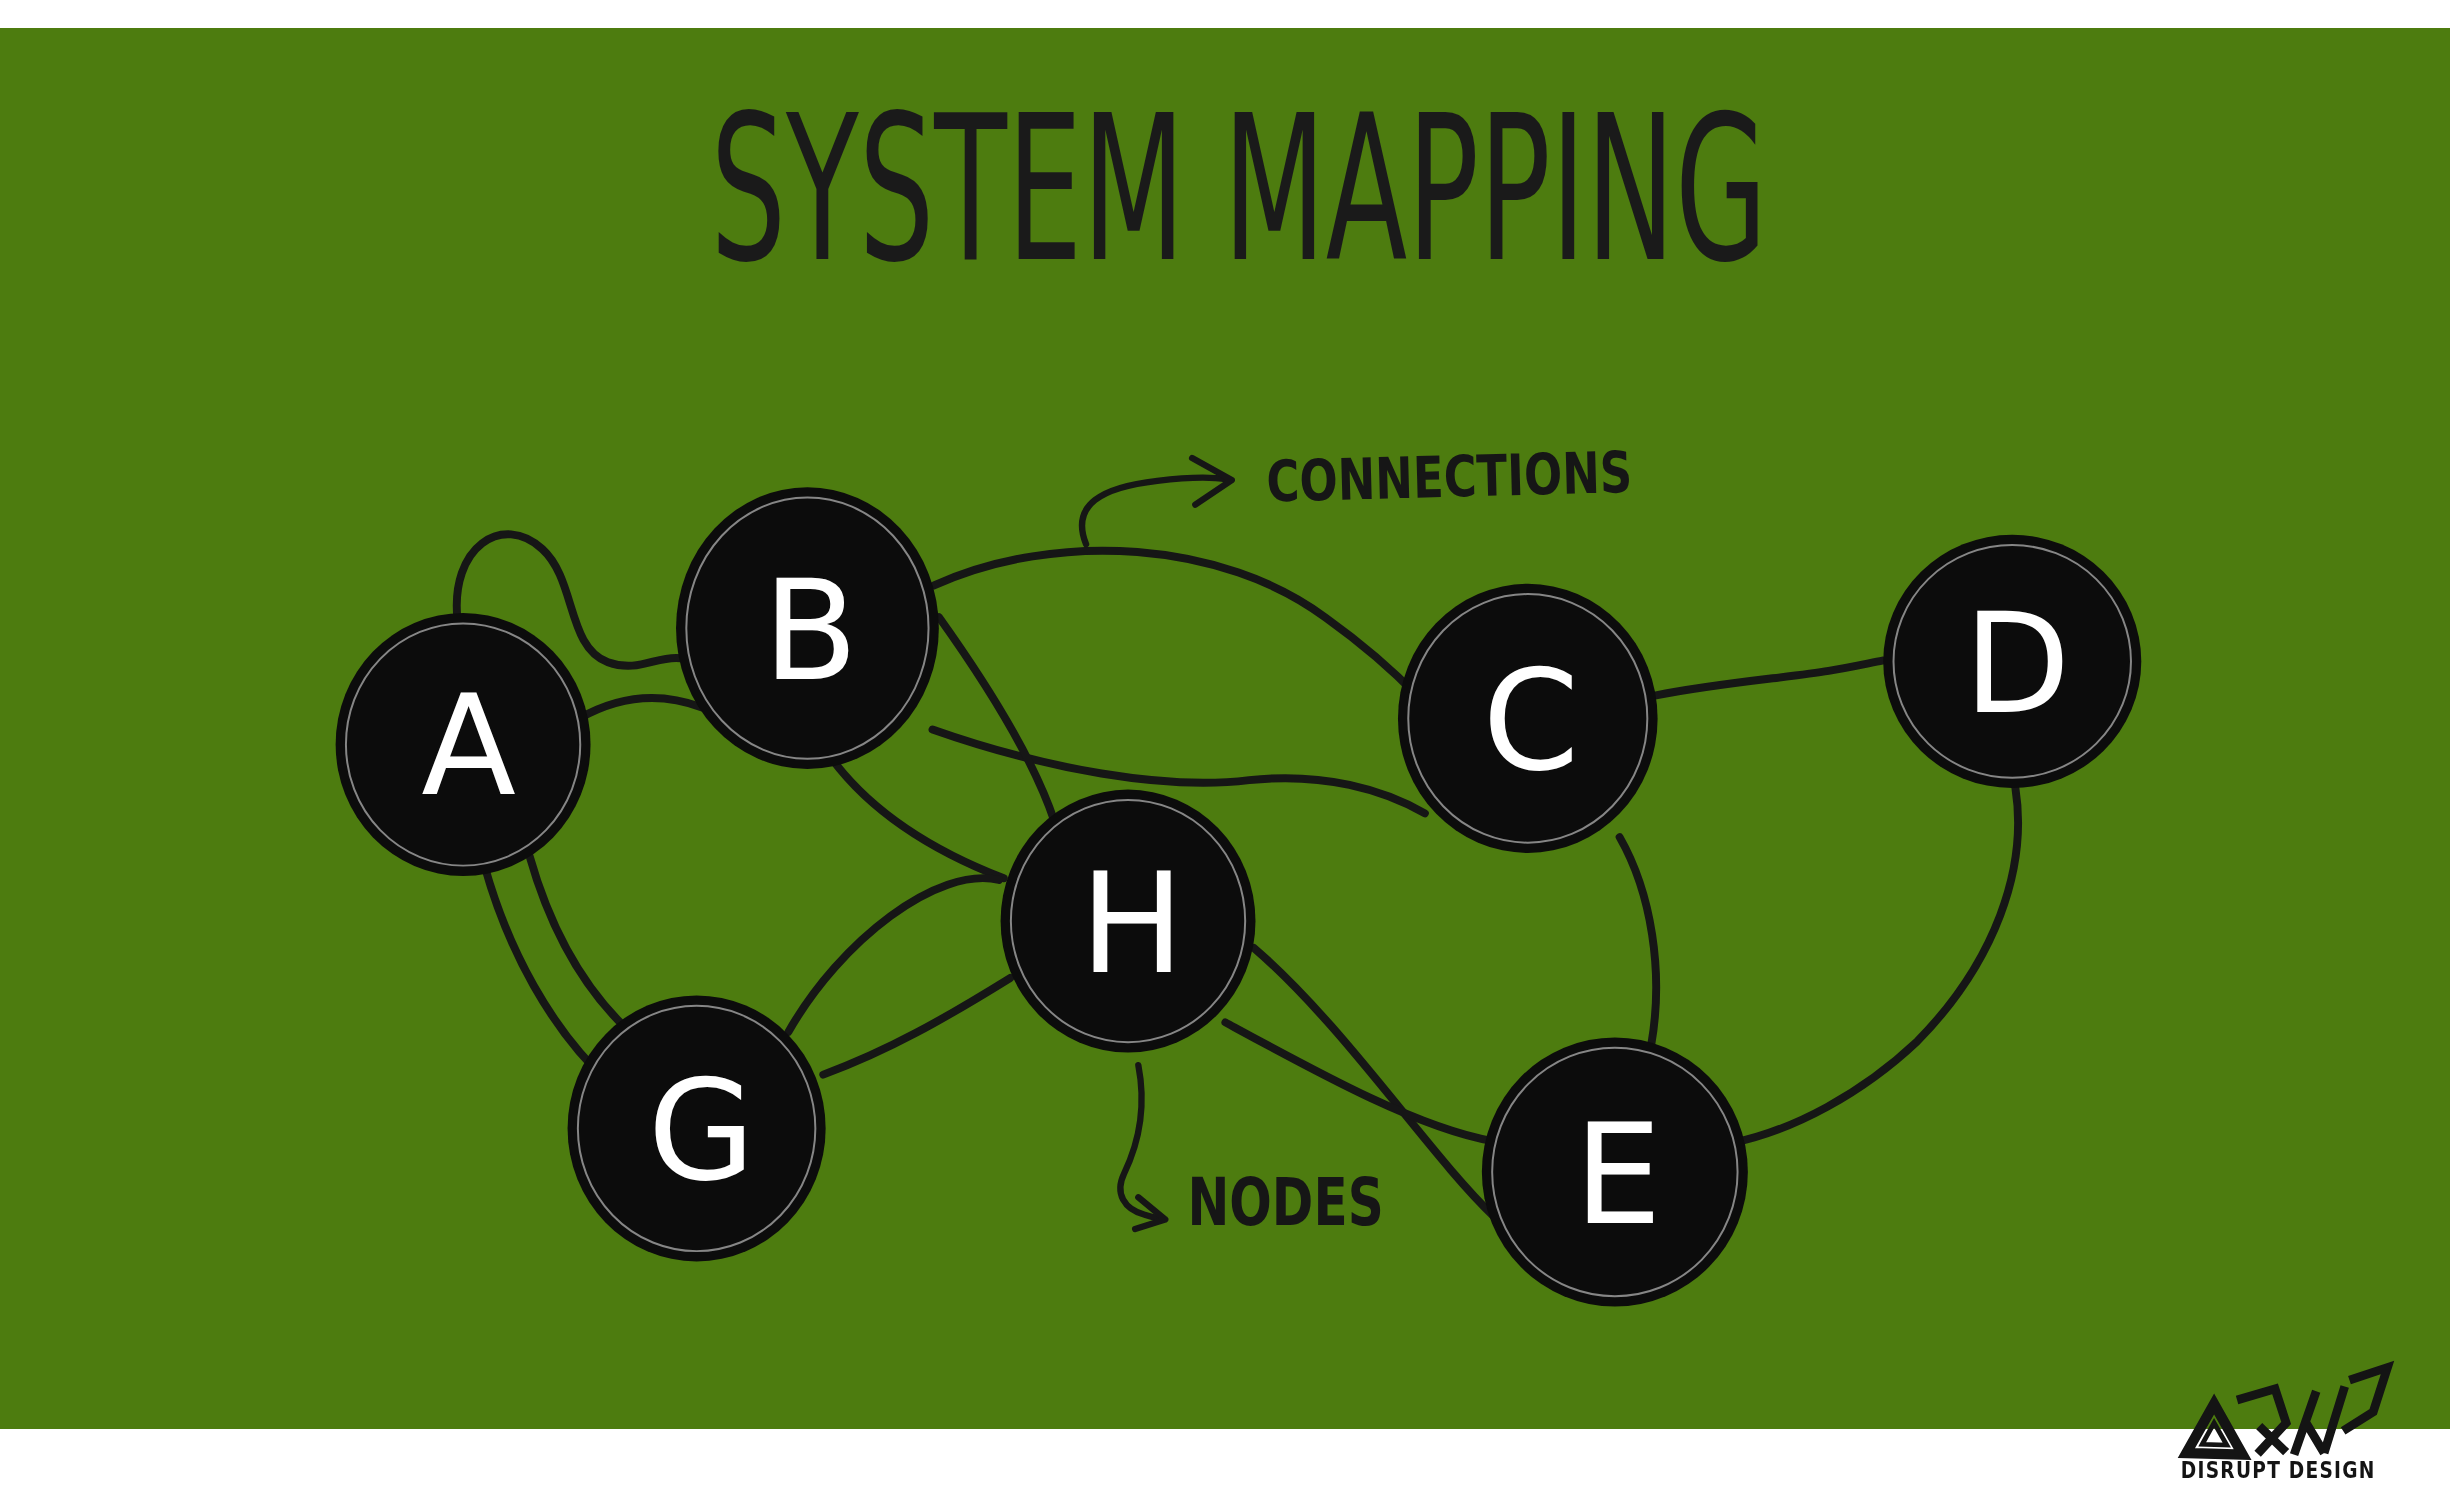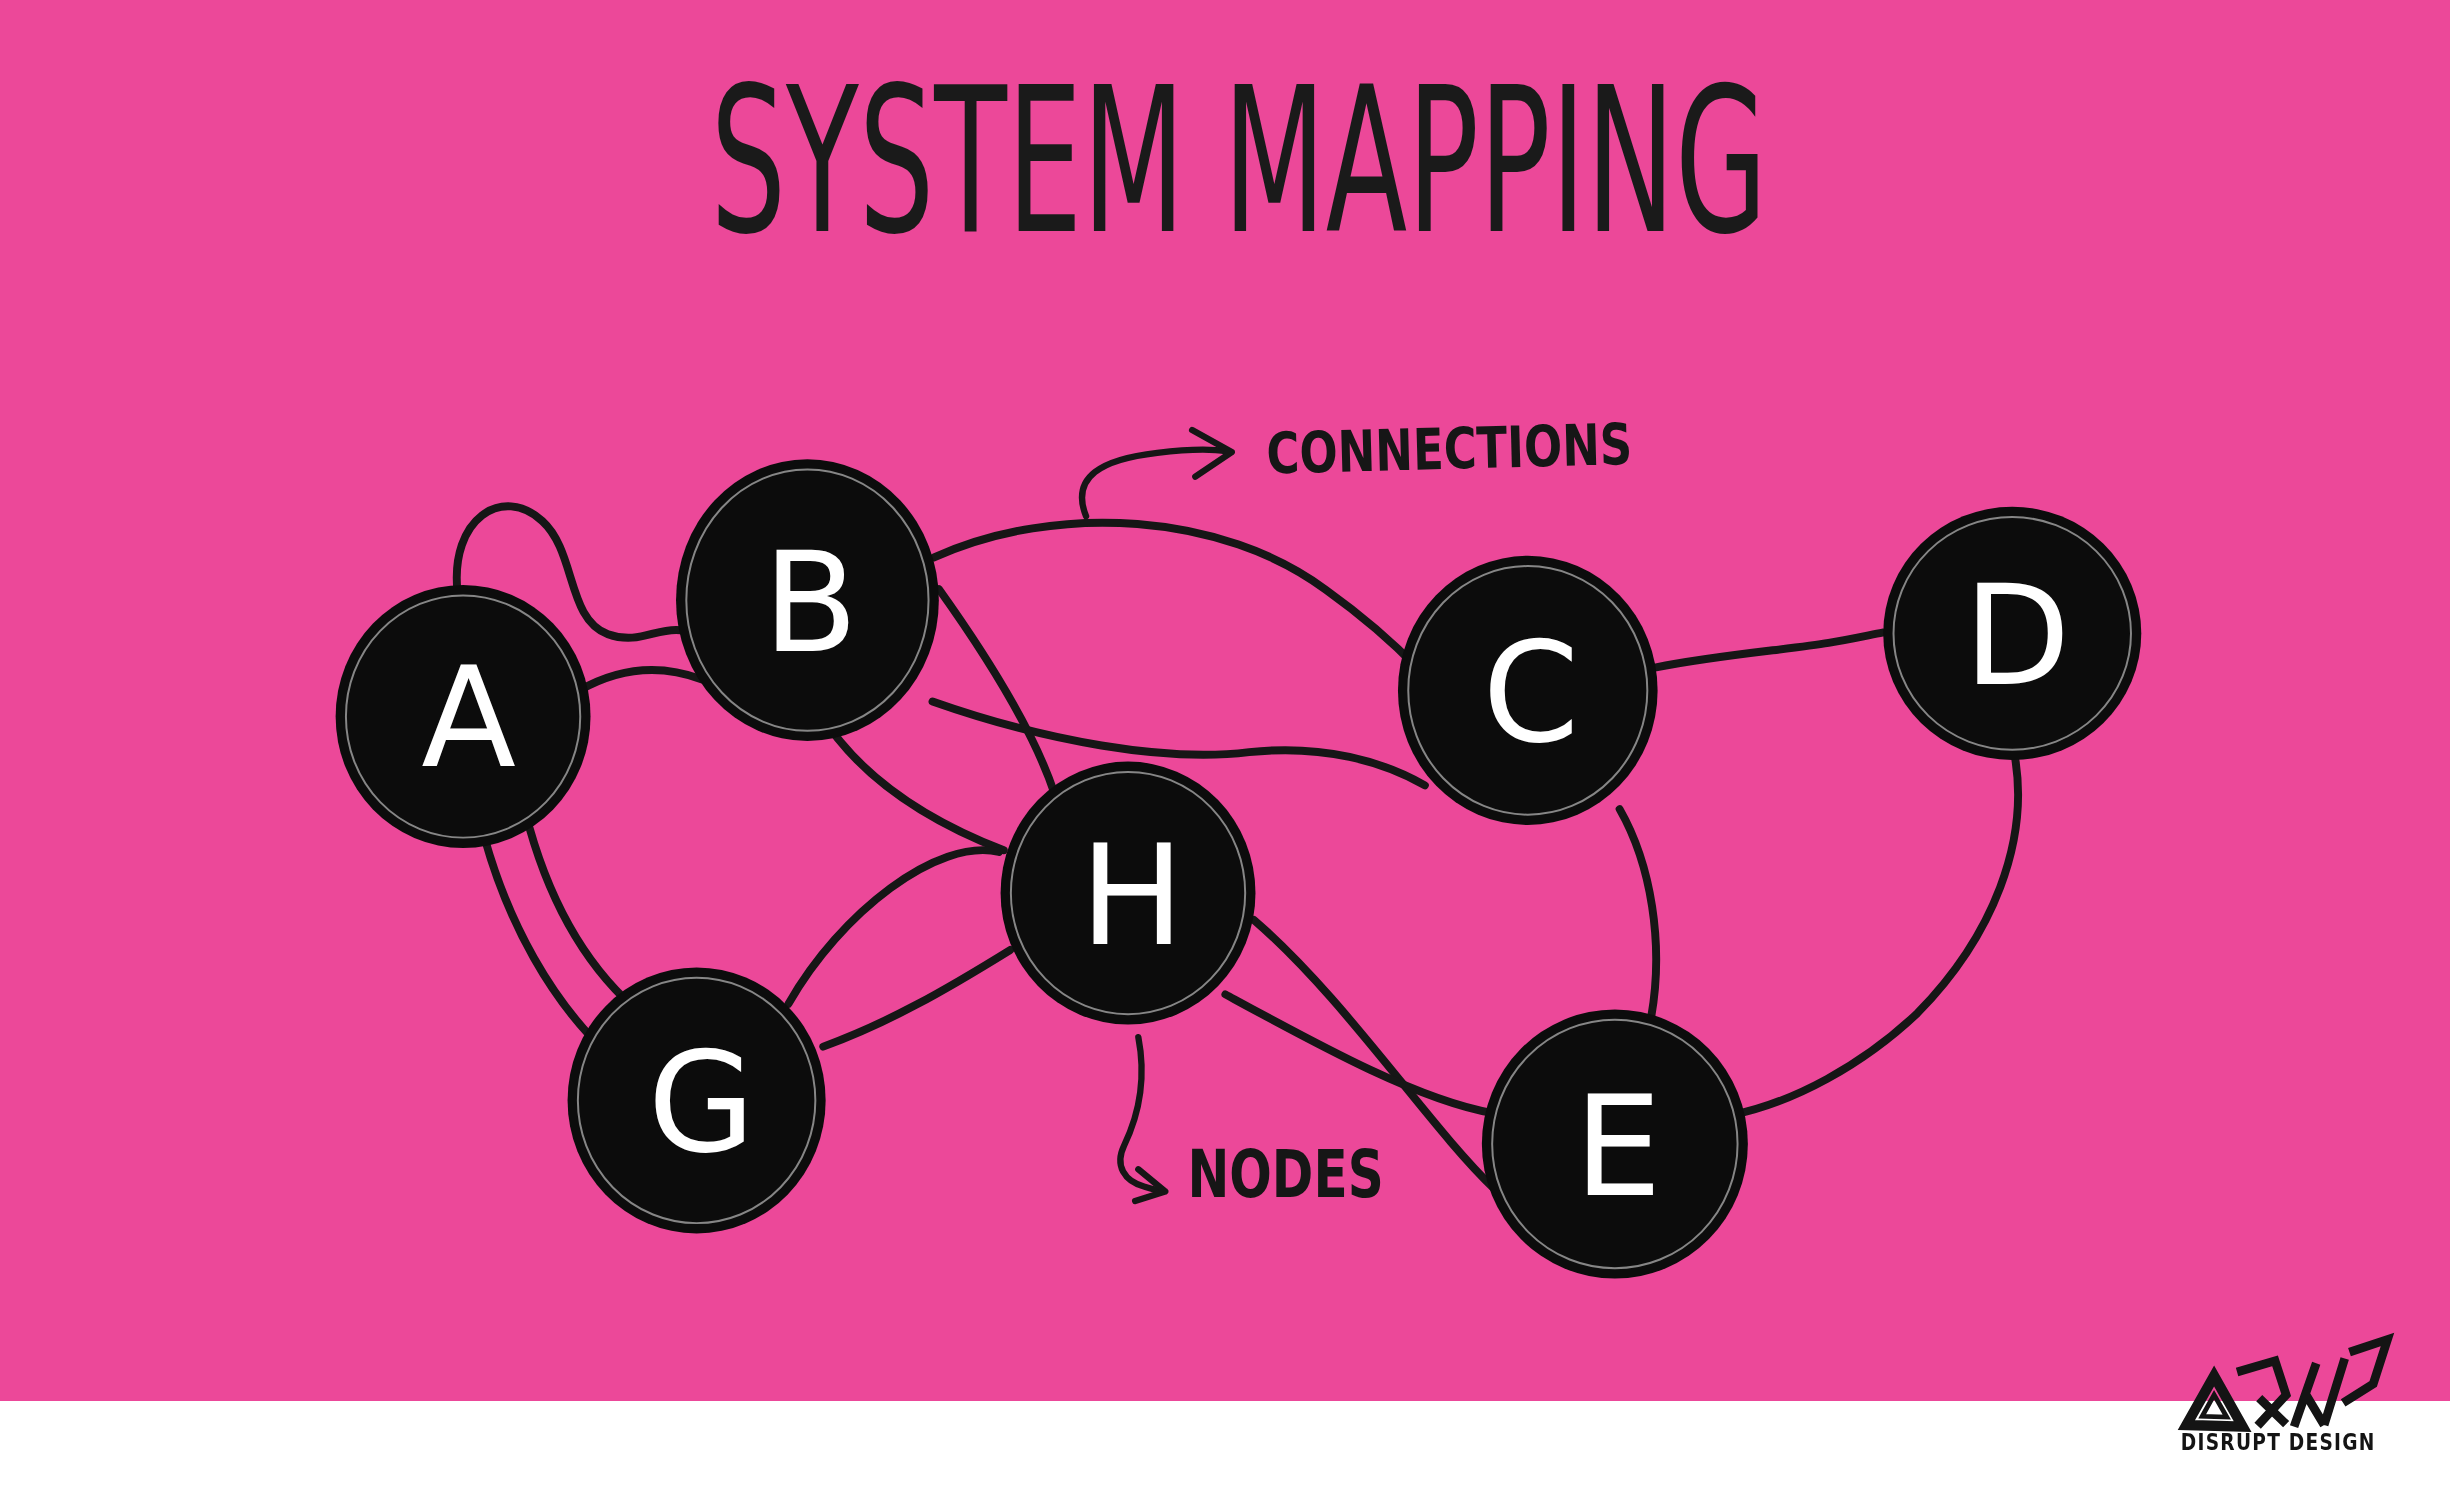--- a/index.html
+++ b/index.html
@@ -8,21 +8,22 @@
     background: #ffffff;
     width: 2450px;
     height: 1509px;
     overflow: hidden;
     font-family: "DejaVu Sans", "Liberation Sans", sans-serif;
   }
   .canvas-wrap {
     position: relative;
     width: 2450px;
     height: 1401px;
-    background: #ec4899;
+    background: #4d7c0f;
+    margin-top: 28px;
   }
   svg { display: block; }
   .edge {
     fill: none;
     stroke: #161616;
     stroke-width: 10;
     stroke-linecap: round;
   }
   .arrow {
     fill: none;

